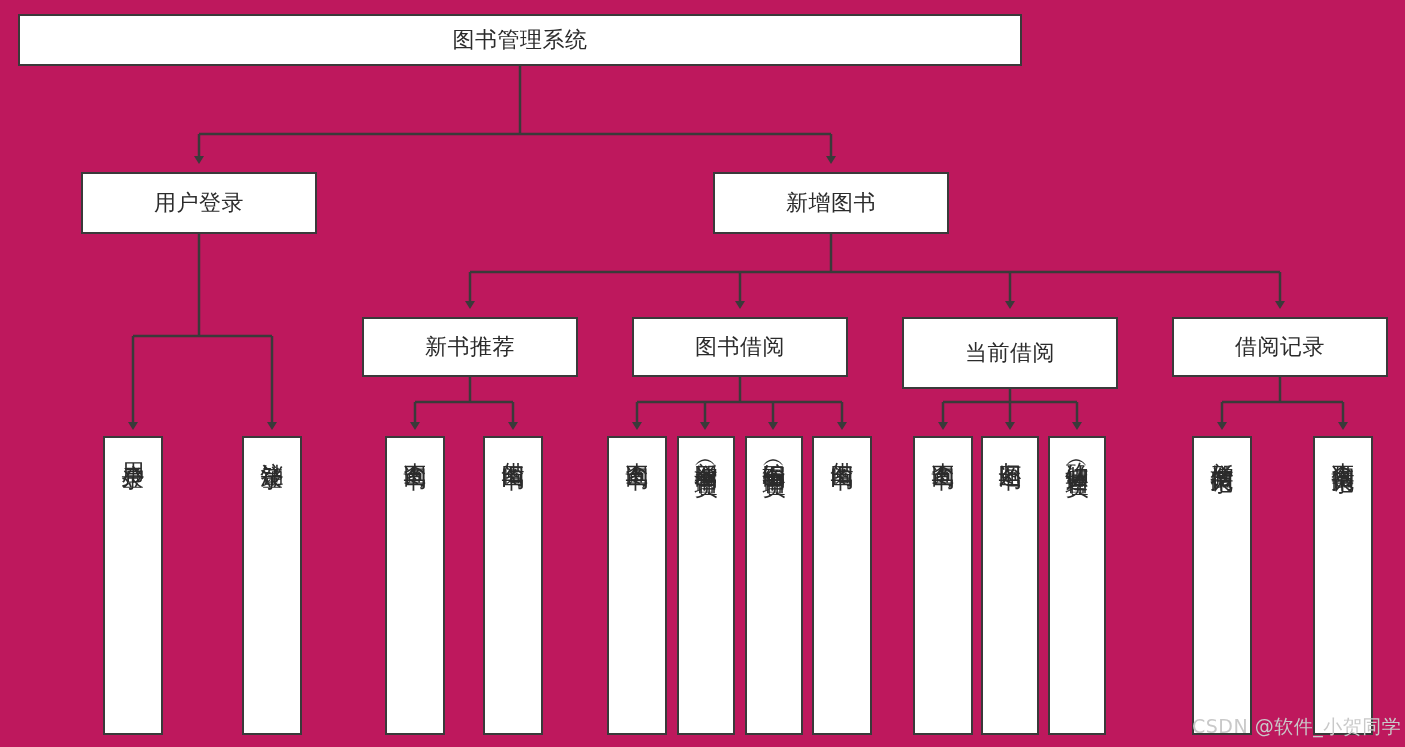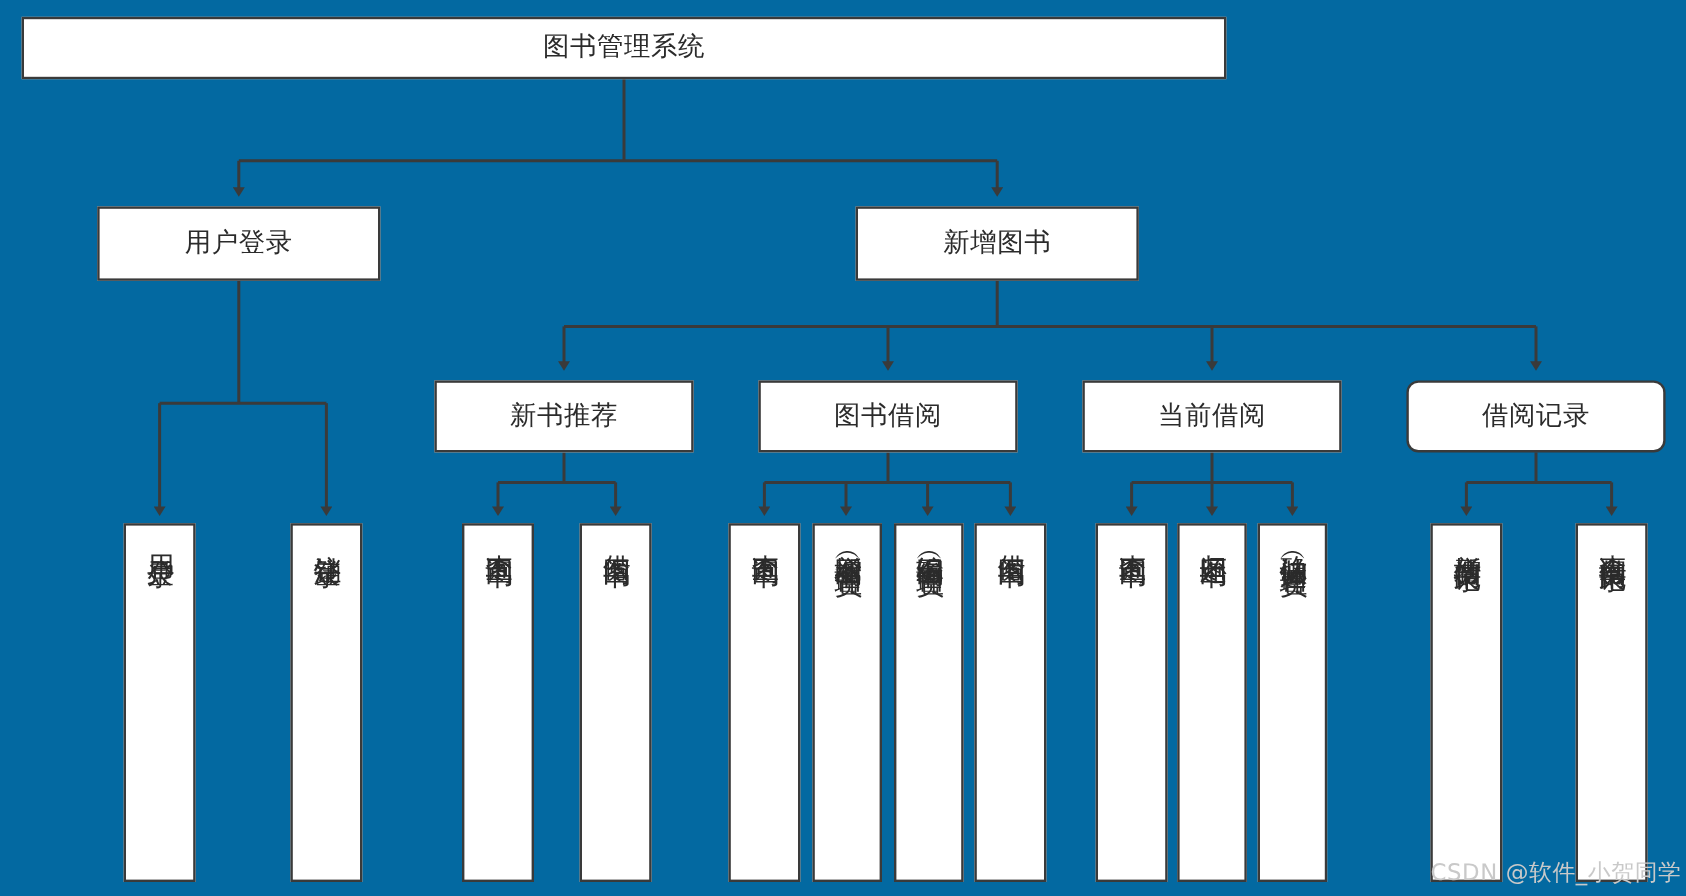--- a/index.html
+++ b/index.html
@@ -8,21 +8,21 @@
     padding: 0;
     background: #ffffff;
   }
   body {
     font-family: "DejaVu Sans", "Liberation Sans", sans-serif;
   }
   #canvas {
     position: relative;
     width: 1405px;
     height: 747px;
-    background: #0369a1;
+    background: #be185d;
     overflow: hidden;
   }
   svg.edges {
     position: absolute;
     left: 0;
     top: 0;
     width: 1405px;
     height: 747px;
     pointer-events: none;
   }
@@ -132,24 +132,24 @@
   <div class="node horiz" style="left:713px; top:172px; width:236px; height:62px;">
     <span class="label">新增图书</span>
   </div>
 
   <div class="node horiz" style="left:632px; top:317px; width:216px; height:60px;">
     <span class="label">图书借阅</span>
   </div>
   <div class="node horiz" style="left:362px; top:317px; width:216px; height:60px;">
     <span class="label">新书推荐</span>
   </div>
-  <div class="node horiz" style="left:902px; top:317px; width:216px; height:60px;">
+  <div class="node horiz" style="left:902px; top:317px; width:216px; height:72px;">
     <span class="label">当前借阅</span>
   </div>
-  <div class="node horiz" style="left:1172px; top:317px; width:216px; height:60px;border-radius:10px;">
+  <div class="node horiz" style="left:1172px; top:317px; width:216px; height:60px;">
     <span class="label">借阅记录</span>
   </div>
 
   <div class="node vert" style="left:103px; top:436px; width:60px; height:299px;">
     <span class="label">用户登录</span>
   </div>
   <div class="node vert" style="left:242px; top:436px; width:60px; height:299px;">
     <span class="label">注销登录</span>
   </div>
 

